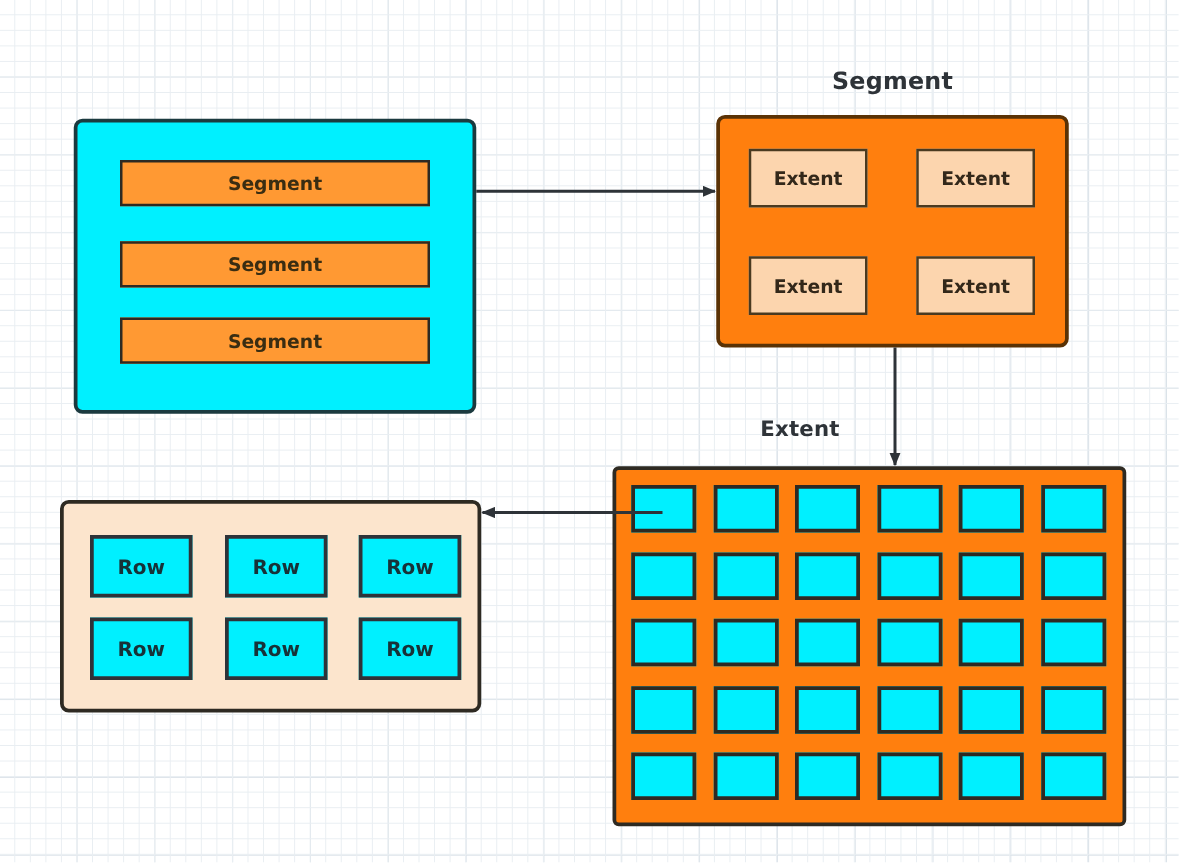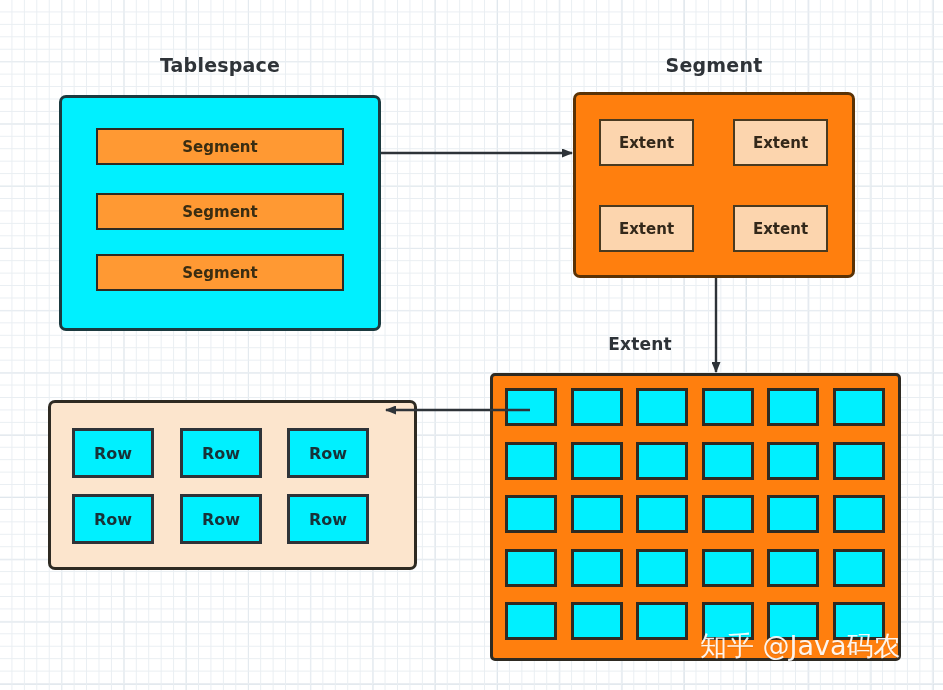--- a/index.html
+++ b/index.html
@@ -87,21 +87,21 @@
   }
   .extent-cell.e1 { left: 23px;  top: 24px; }
   .extent-cell.e2 { left: 157px; top: 24px; }
   .extent-cell.e3 { left: 23px;  top: 110px; }
   .extent-cell.e4 { left: 157px; top: 110px; }
 
   
   .page-box {
     position: absolute;
     left: 48px; top: 400px;
-    width: 369px; height: 170px;
+    width: 337px; height: 170px;
     background: #fce5cd;
     border: 3px solid #2e2a22;
     border-radius: 7px;
     box-sizing: border-box;
   }
   .row-cell {
     position: absolute;
     width: 82px; height: 50px;
     background: #00f0ff;
     border: 3px solid #2e3338;
@@ -150,21 +150,20 @@
     font-weight: normal;
     white-space: nowrap;
     text-shadow: 0 1px 1px rgba(0,0,0,0.10);
   }
 </style>
 </head>
 <body>
 
 <div id="canvas">
 
-  <div class="cap" style="left:59px; top:54px; width:322px;">Tablespace</div>
 
   <div class="tablespace-box">
     <div class="seg-bar s1">
       <span>Segment</span>
     </div>
     <div class="seg-bar s2">
       <span>Segment</span>
     </div>
     <div class="seg-bar s3">
       <span>Segment</span>
@@ -249,15 +248,14 @@
     <defs>
       <marker id="ah" markerWidth="11" markerHeight="9" refX="10" refY="4.5" orient="auto" markerUnits="userSpaceOnUse">
         <path d="M0,0 L11,4.5 L0,9 z" fill="#2e3338"></path>
       </marker>
     </defs>
     <line x1="381" y1="153" x2="572" y2="153" stroke="#2e3338" stroke-width="2.4" marker-end="url(#ah)"></line>
     <line x1="716" y1="278" x2="716" y2="372" stroke="#2e3338" stroke-width="2.4" marker-end="url(#ah)"></line>
     <line x1="530" y1="410" x2="386" y2="410" stroke="#2e3338" stroke-width="2.4" marker-end="url(#ah)"></line>
   </svg>
 
-  <div class="watermark">知乎 @Java码农</div>
 
 </div>
 
 </body></html>

